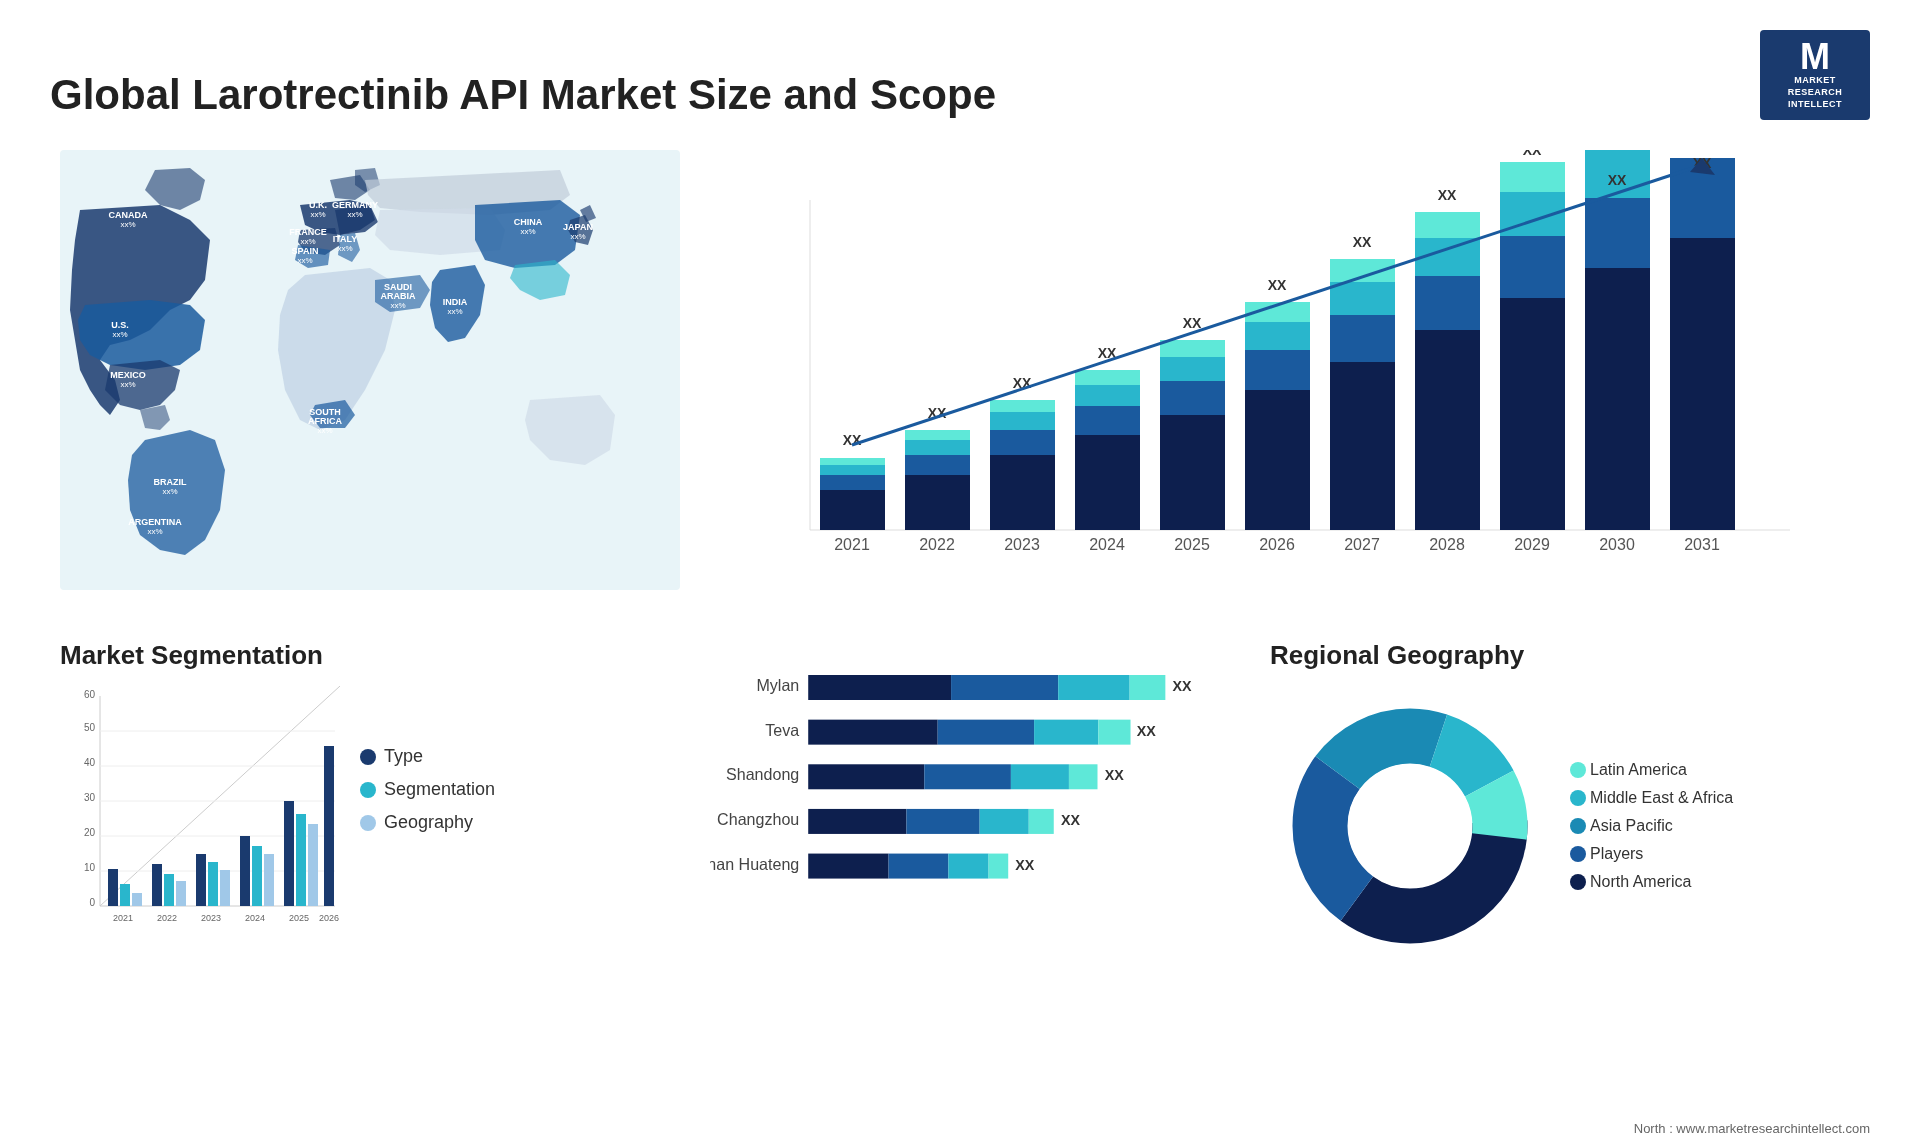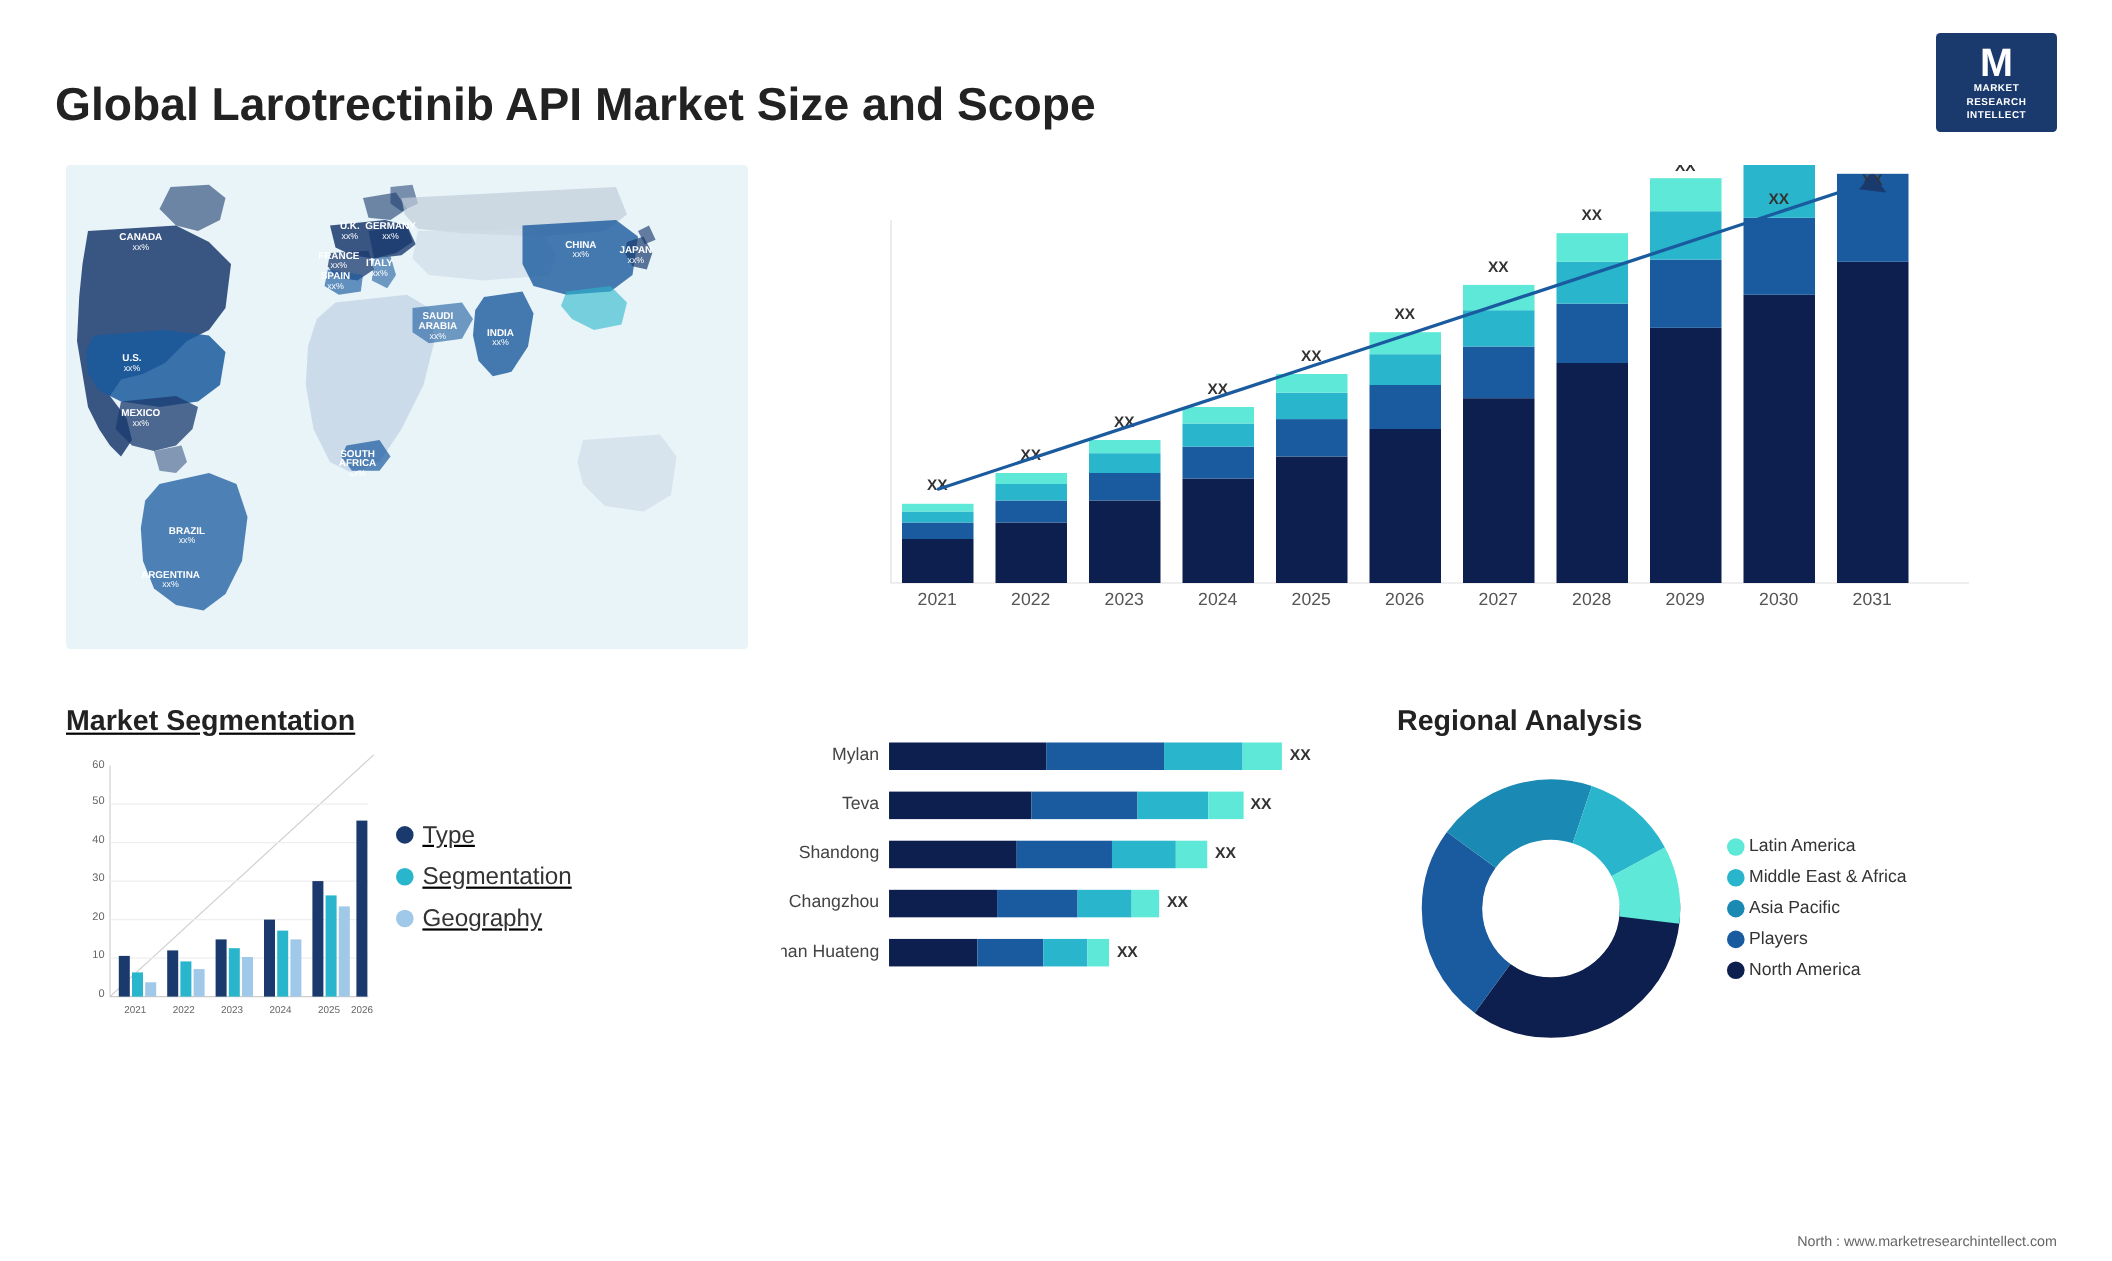--- a/index.html
+++ b/index.html
@@ -92,21 +92,20 @@
       grid-column: 1 / -1;
       grid-row: 2;
       display: grid;
       grid-template-columns: 620px 1fr 620px;
       gap: 20px;
     }
 
     
     .segmentation-section {
       padding: 10px;
-      text-decoration: underline;
     }
     .section-title {
       font-size: 26px;
       font-weight: 700;
       color: #222;
       margin-bottom: 15px;
     }
 
     
     .key-players-section {
@@ -132,21 +131,21 @@
     .seg-legend {
       display: flex;
       flex-direction: column;
       gap: 12px;
       padding-top: 60px;
     }
     .legend-item {
       display: flex;
       align-items: center;
       gap: 8px;
-      font-size: 22px;
+      font-size: 18px;
       color: #333;
     }
     .legend-dot {
       width: 16px;
       height: 16px;
       border-radius: 50%;
       flex-shrink: 0;
     }
 
     
@@ -500,21 +499,21 @@
           <text x="100" y="238" font-size="18" fill="#444" text-anchor="end">Hunan Huateng</text>
           <rect x="110" y="220" width="90" height="28" fill="#0d1f4e"></rect>
           <rect x="200" y="220" width="67" height="28" fill="#1a5a9e"></rect>
           <rect x="267" y="220" width="45" height="28" fill="#29b6cc"></rect>
           <rect x="312" y="220" width="22" height="28" fill="#5ee8d8"></rect>
           <text x="342" y="238" font-size="16" font-weight="700" fill="#333">XX</text>
         </svg>
       </div>
 
       <div class="regional-section">
-        <h2 class="section-title">Regional Analysis</h2>
+        <h2 class="section-title">Regional Geography</h2>
         <div class="regional-chart-container">
           <div class="donut-wrap">
             <svg viewBox="0 0 280 280" width="280" height="280">
 
               <circle cx="140" cy="140" r="90" fill="none" stroke="#0d1f4e" stroke-width="55" stroke-dasharray="197.9 362.1" stroke-dashoffset="0"></circle>
               <circle cx="140" cy="140" r="90" fill="none" stroke="#1a5a9e" stroke-width="55" stroke-dasharray="141.4 418.6" stroke-dashoffset="-197.9"></circle>
               <circle cx="140" cy="140" r="90" fill="none" stroke="#1a8ab4" stroke-width="55" stroke-dasharray="113.1 446.9" stroke-dashoffset="-339.3"></circle>
               <circle cx="140" cy="140" r="90" fill="none" stroke="#29b6cc" stroke-width="55" stroke-dasharray="67.9 492.1" stroke-dashoffset="-452.4"></circle>
               <circle cx="140" cy="140" r="90" fill="none" stroke="#5ee8d8" stroke-width="55" stroke-dasharray="50.3 509.7" stroke-dashoffset="-520.3"></circle>
 

